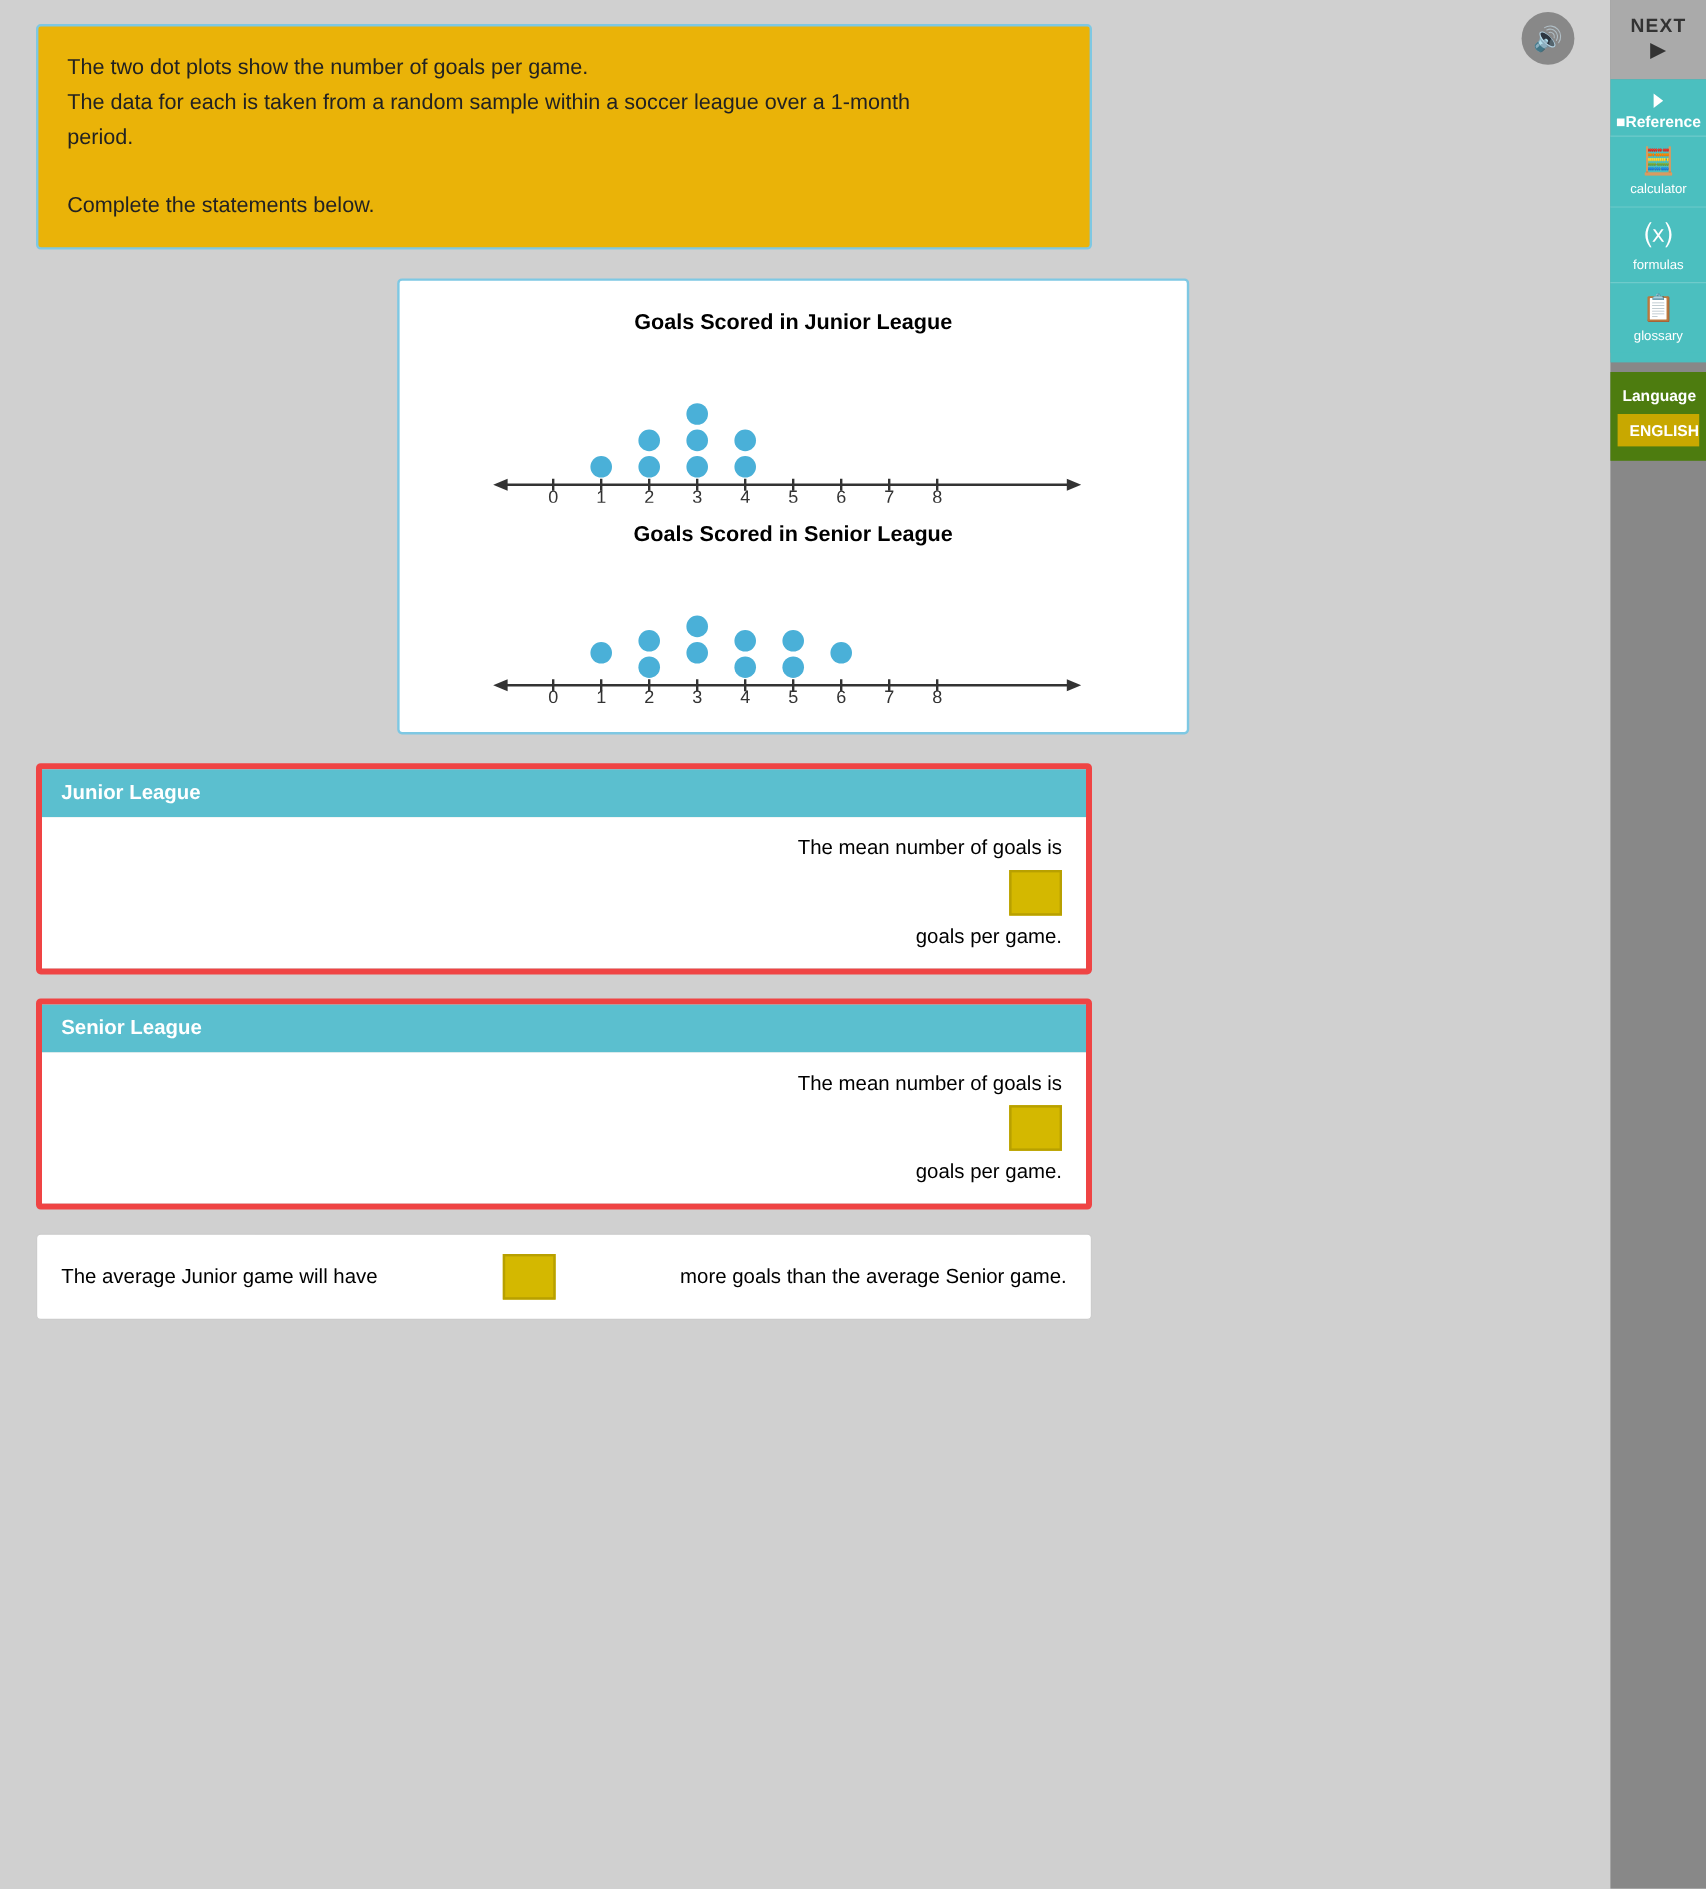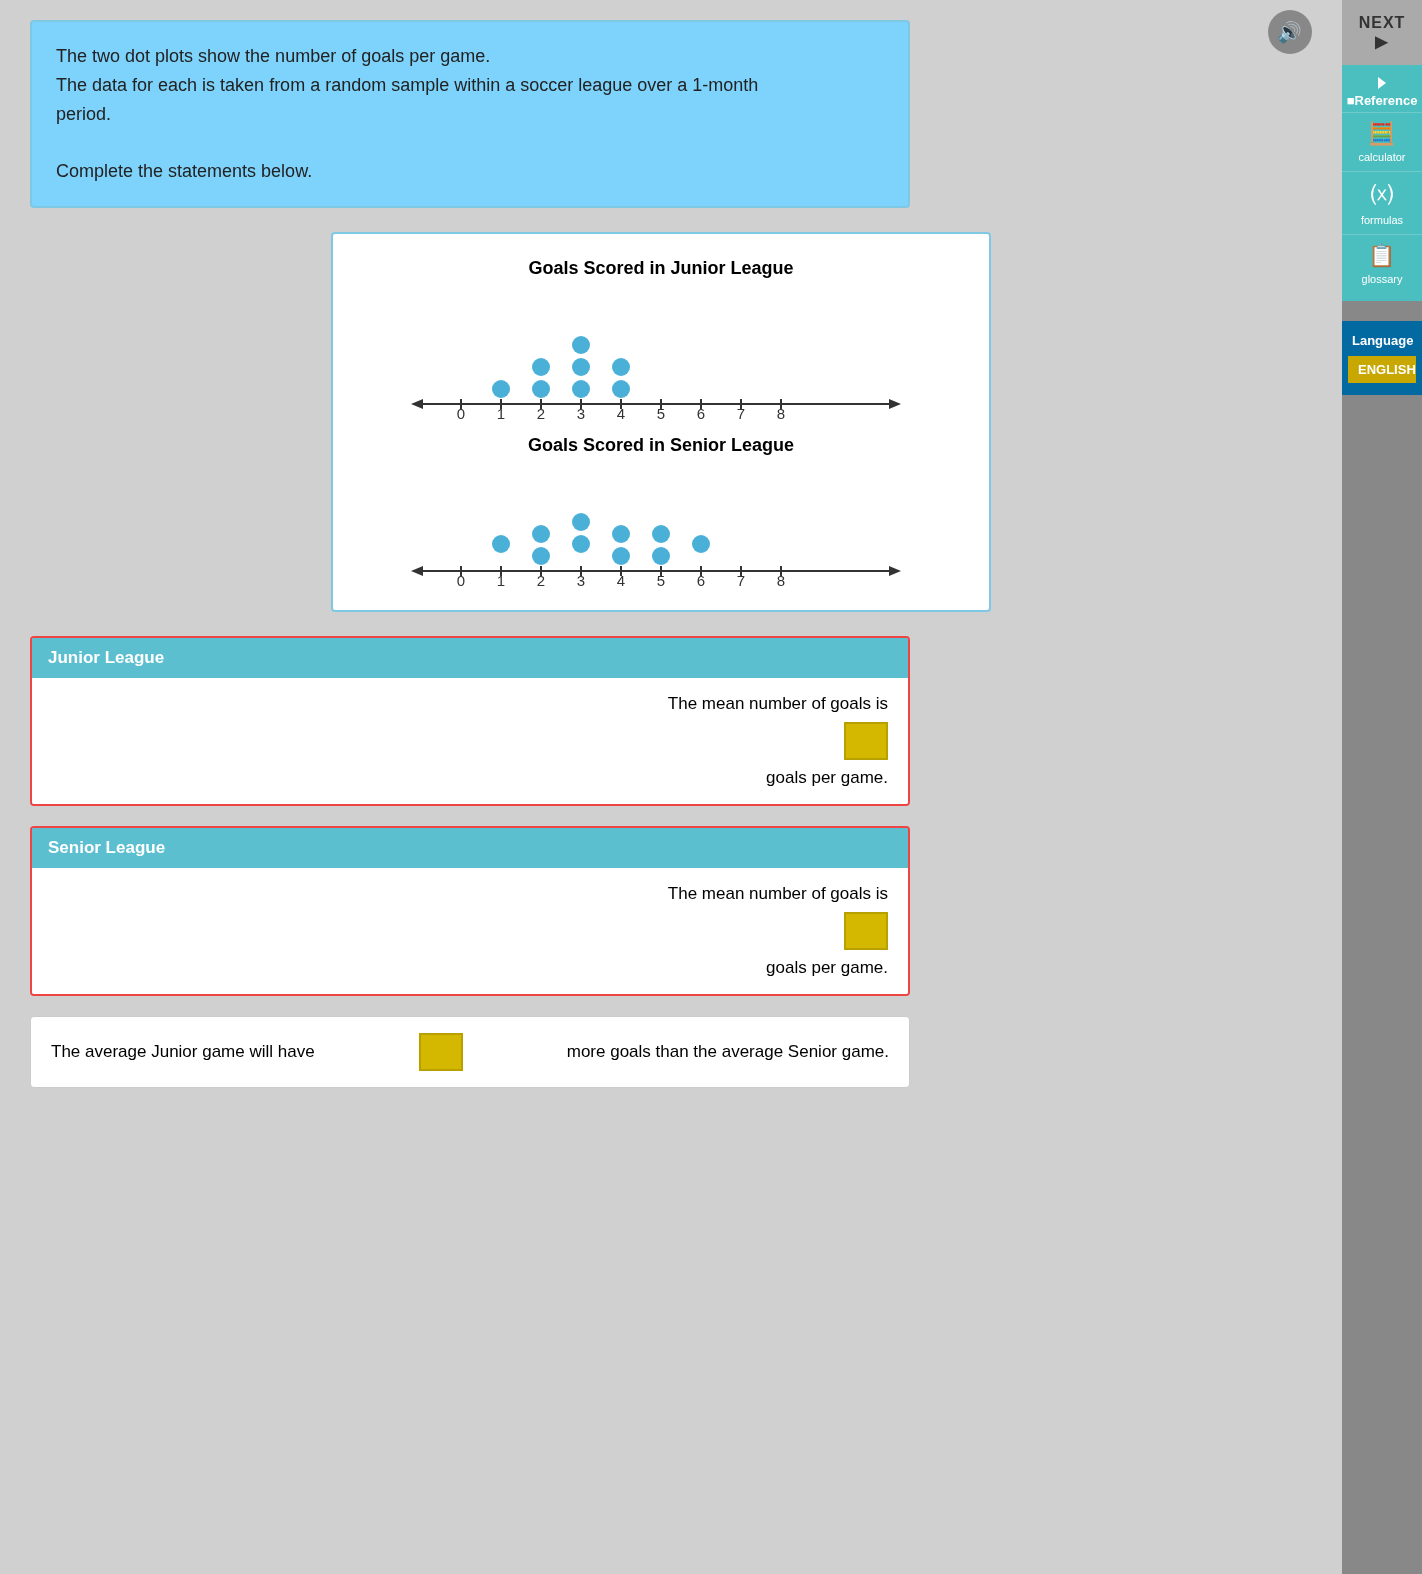--- a/index.html
+++ b/index.html
@@ -70,24 +70,24 @@
       font-size: 22px;
       color: white;
       margin-bottom: 4px;
     }
     .ref-label {
       color: white;
       font-size: 11px;
       text-align: center;
     }
     .language-panel {
-      background: #0369a1;
+      background: #4d7c0f;
       width: 100%;
       padding: 8px 0;
-      margin-top: 20px;
+      margin-top: 8px;
     }
     .language-header {
       color: white;
       font-size: 13px;
       font-weight: bold;
       display: flex;
       align-items: center;
       padding: 4px 6px;
       gap: 4px;
     }
@@ -123,21 +123,21 @@
       cursor: pointer;
       display: flex;
       align-items: center;
       justify-content: center;
       font-size: 20px;
       color: white;
     }
 
     
     .question-box {
-      background: #7dd3fc;
+      background: #eab308;
       border: 2px solid #7ec8e3;
       border-radius: 4px;
       padding: 20px 24px;
       font-size: 18px;
       line-height: 1.6;
       color: #222;
       max-width: 880px;
       margin-bottom: 24px;
     }
 
@@ -177,21 +177,21 @@
       border-radius: 4px;
       letter-spacing: 1px;
     }
 
     
     .answer-section {
       max-width: 880px;
       margin-bottom: 20px;
       border-radius: 4px;
       overflow: hidden;
-      border: 2px solid #ef4444;
+      border: 5px solid #ef4444;
     }
     .answer-section-header {
       background: #5bbfcf;
       color: white;
       font-weight: bold;
       font-size: 17px;
       padding: 10px 16px;
     }
     .answer-section-body {
       background: white;

